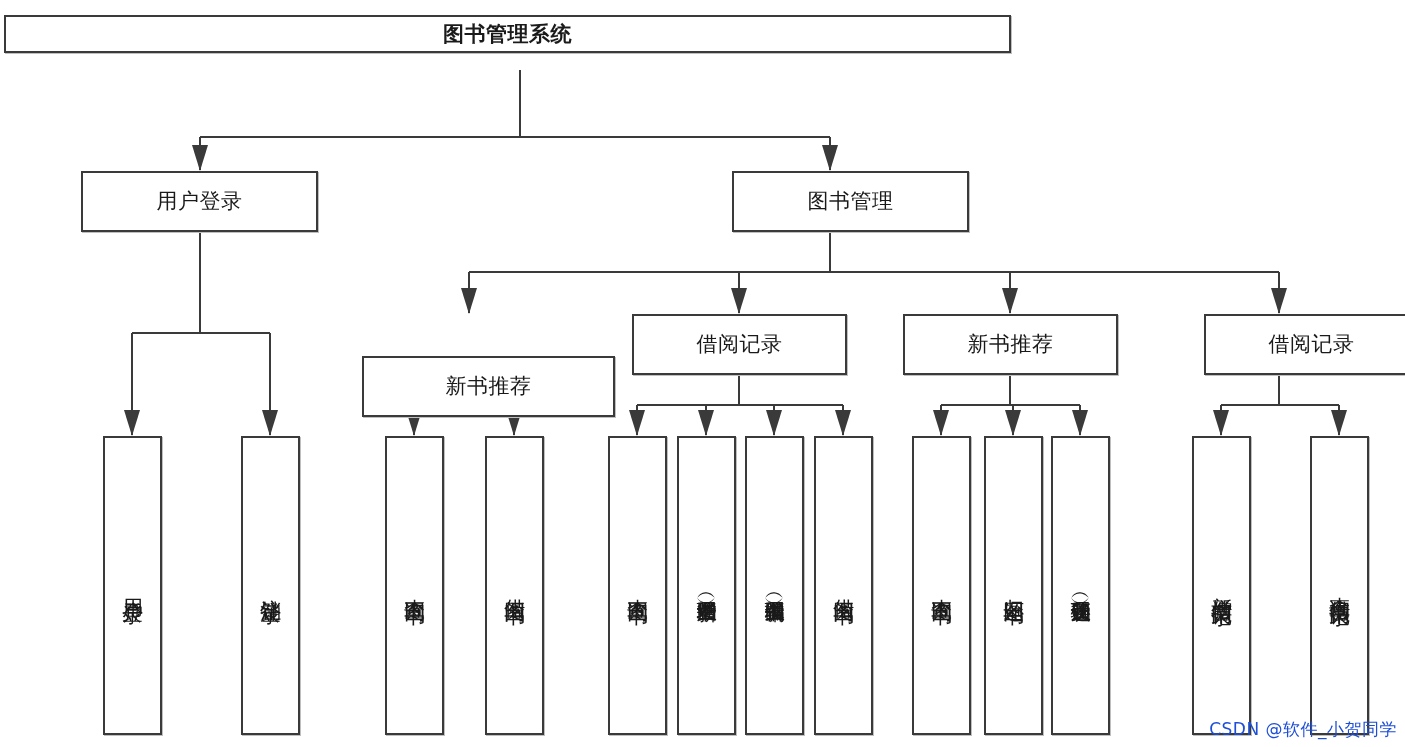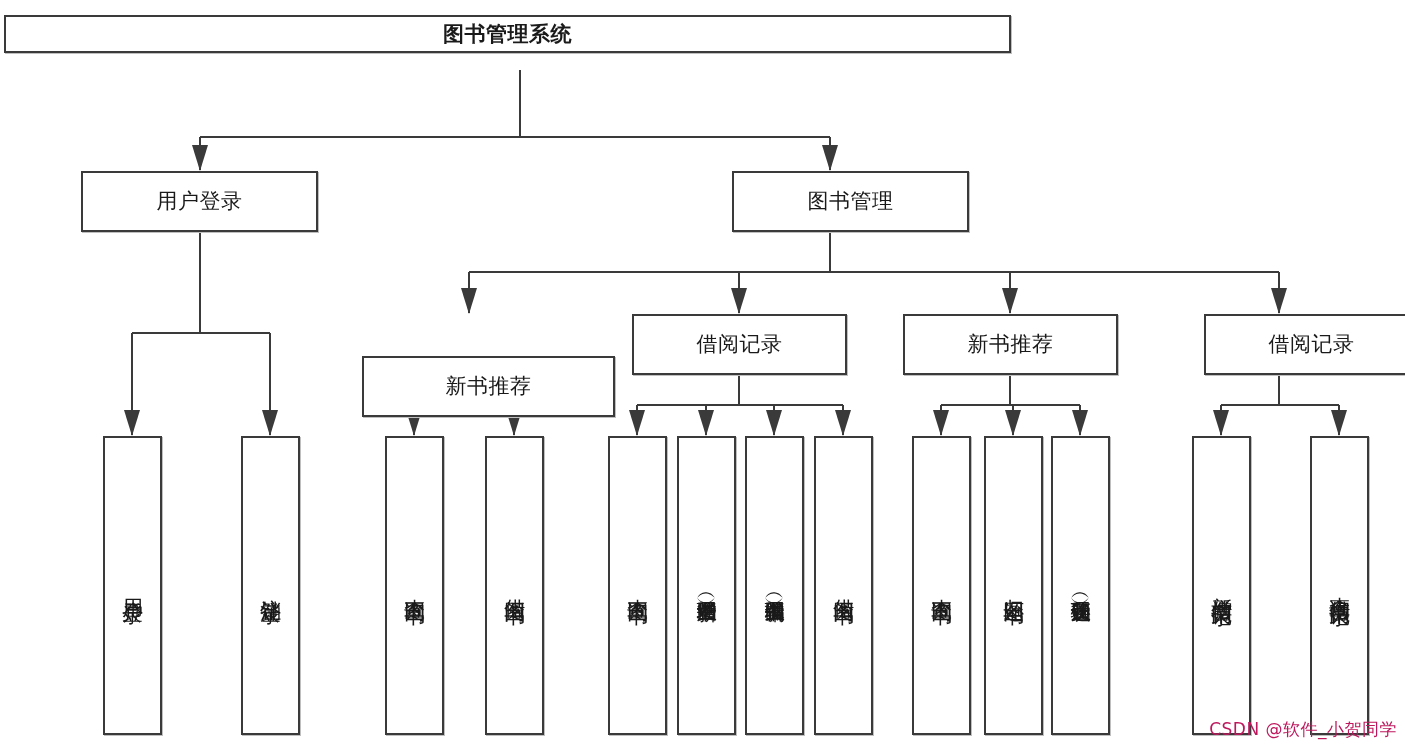--- a/index.html
+++ b/index.html
@@ -53,21 +53,21 @@
   }
   .node-v.tall {
     font-size: 20px;
     letter-spacing: 0px;
   }
   #watermark {
     position: absolute;
     right: 8px;
     bottom: 6px;
     font-size: 17px;
-    color: #be185d;
+    color: #1d4ed8;
     letter-spacing: 0.5px;
     white-space: nowrap;
     user-select: none;
     margin-left: 48px;
   }
 </style>
 </head>
 <body>
 
 <div id="canvas">

